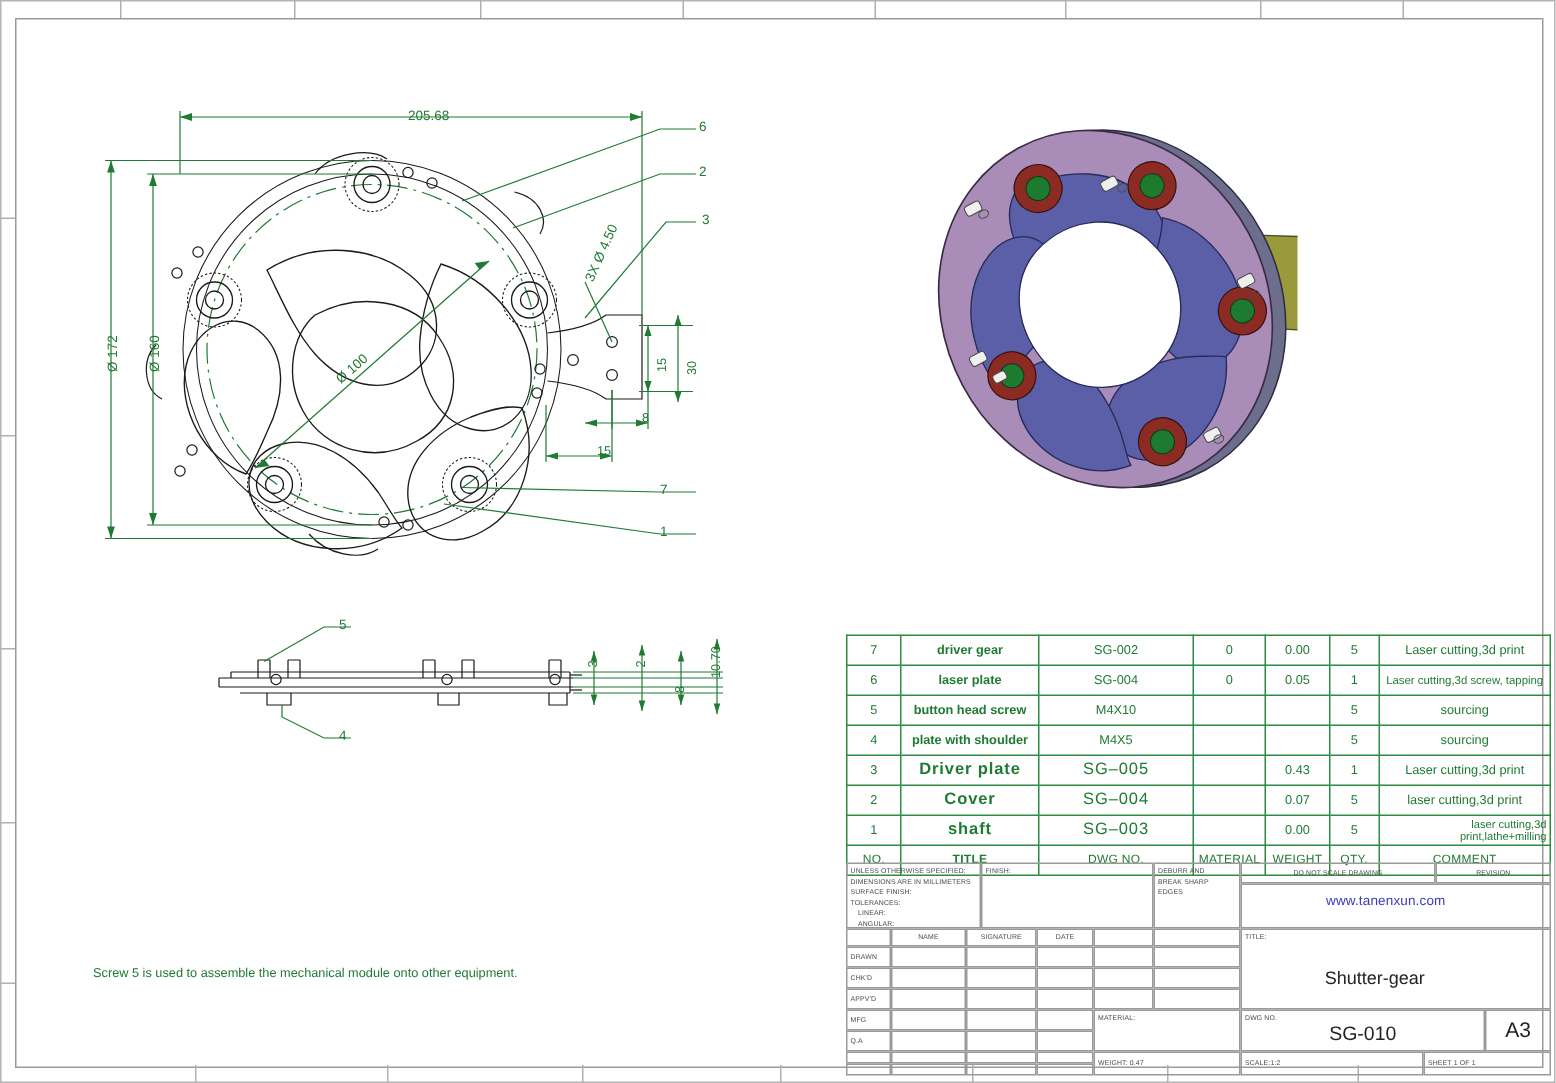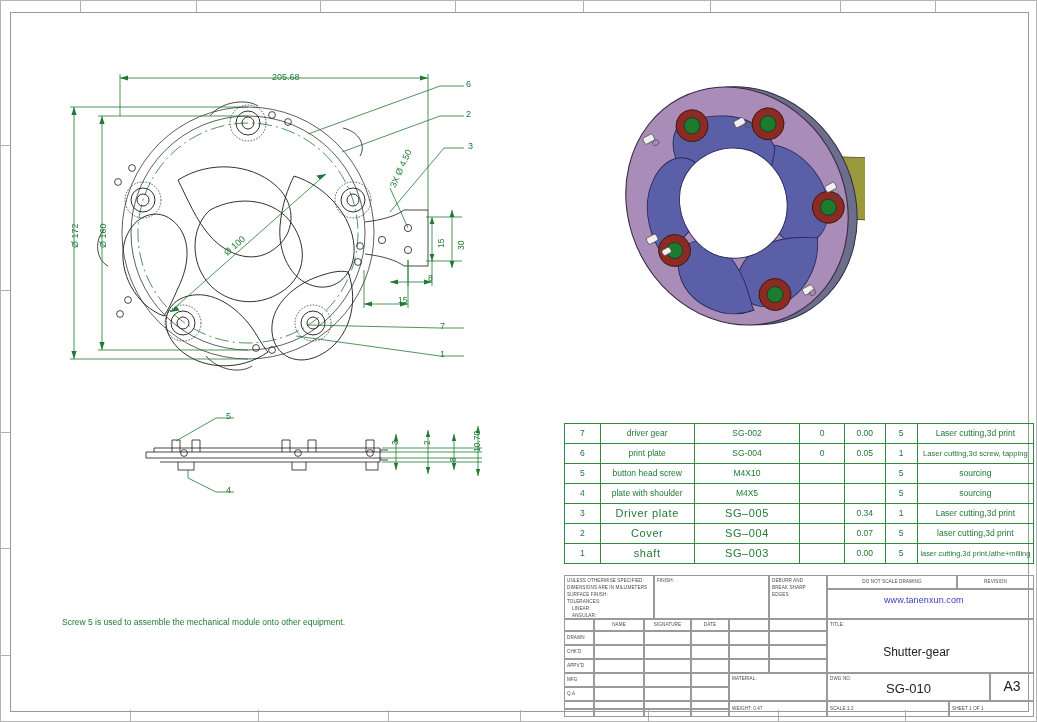--- a/index.html
+++ b/index.html
@@ -18,33 +18,33 @@
   svg{display:block;}
   .sv{position:absolute;}
 
   
   .bom{position:absolute;left:564px;top:423px;width:470px;border-collapse:collapse;
        font-size:8.5px;color:#1f7a33;}
   .bom td{border:1px solid #2d8c3f;height:19px;text-align:center;padding:0 2px;
           color:#1f7a33;line-height:1.05;}
   .bom td.big{font-size:11px;letter-spacing:.6px;}
   .bom tr.hdr td{font-size:8px;letter-spacing:.2px;}
-  .c-no{width:34px;} .c-title{width:96px;} .c-dwg{width:110px;}
+  .c-no{width:34px;} .c-title{width:96px;font-weight:bold;} .c-dwg{width:110px;}
   .c-mat{width:44px;} .c-wt{width:38px;} .c-qty{width:30px;} .c-com{width:118px;}
 
   .tb{position:absolute;left:564px;top:575px;width:470px;height:142px;}
   .tb .cell{position:absolute;box-sizing:border-box;border:1px solid #9a9a9a;}
   .tb .lbl{position:absolute;font-size:4.6px;color:#4a4a4a;letter-spacing:.1px;line-height:1.5;white-space:nowrap;}
   .tb .ctr{position:absolute;text-align:center;}
   .url{position:absolute;color:#3b3bbf;font-size:9px;letter-spacing:.1px;}
   .title-val{position:absolute;font-size:12px;color:#222;}
   .dwg-val{position:absolute;font-size:13px;color:#222;}
   .a3{position:absolute;font-size:14px;color:#222;}
 
-  .note{position:absolute;left:62px;top:617px;font-size:8.5px;color:#1f7a33;white-space:nowrap;}
+  .note{position:absolute;left:62px;top:643px;font-size:8.5px;color:#1f7a33;white-space:nowrap;}
 </style>
 </head>
 <body>
 
 <div id="sheet">
 
   <div class="frame-outer"></div>
   <div class="frame-inner"></div>
 
   <div class="ztick v" style="left:80px;top:0;"></div>
@@ -395,21 +395,21 @@
         <td class="c-no">7</td>
         <td class="c-title">driver gear</td>
         <td class="c-dwg">SG-002</td>
         <td class="c-mat">0</td>
         <td class="c-wt">0.00</td>
         <td class="c-qty">5</td>
         <td class="c-com">Laser cutting,3d print</td>
       </tr>
       <tr>
         <td class="c-no">6</td>
-        <td class="c-title">print plate</td>
+        <td class="c-title">laser plate</td>
         <td class="c-dwg">SG-004</td>
         <td class="c-mat">0</td>
         <td class="c-wt">0.05</td>
         <td class="c-qty">1</td>
         <td class="c-com" style="font-size:7.6px;">Laser cutting,3d screw, tapping</td>
       </tr>
       <tr>
         <td class="c-no">5</td>
         <td class="c-title">button head screw</td>
         <td class="c-dwg">M4X10</td>
@@ -425,41 +425,50 @@
         <td class="c-mat"></td>
         <td class="c-wt"></td>
         <td class="c-qty">5</td>
         <td class="c-com">sourcing</td>
       </tr>
       <tr>
         <td class="c-no">3</td>
         <td class="c-title big">Driver plate</td>
         <td class="c-dwg big">SG–005</td>
         <td class="c-mat"></td>
-        <td class="c-wt">0.34</td>
+        <td class="c-wt">0.43</td>
         <td class="c-qty">1</td>
         <td class="c-com">Laser cutting,3d print</td>
       </tr>
       <tr>
         <td class="c-no">2</td>
         <td class="c-title big">Cover</td>
         <td class="c-dwg big">SG–004</td>
         <td class="c-mat"></td>
         <td class="c-wt">0.07</td>
         <td class="c-qty">5</td>
         <td class="c-com">laser cutting,3d print</td>
       </tr>
       <tr>
         <td class="c-no">1</td>
         <td class="c-title big">shaft</td>
         <td class="c-dwg big">SG–003</td>
         <td class="c-mat"></td>
         <td class="c-wt">0.00</td>
         <td class="c-qty">5</td>
-        <td class="c-com" style="font-size:7.4px;">laser cutting,3d print,lathe+milling</td>
+        <td class="c-com" style="font-size:7.4px;text-align:right;">laser cutting,3d print,lathe+milling</td>
+      </tr>
+      <tr class="hdr">
+        <td class="c-no">NO.</td>
+        <td class="c-title">TITLE</td>
+        <td class="c-dwg">DWG NO.</td>
+        <td class="c-mat">MATERIAL</td>
+        <td class="c-wt">WEIGHT</td>
+        <td class="c-qty">QTY.</td>
+        <td class="c-com">COMMENT</td>
       </tr>
     </tbody>
   </table>
 
   <div class="tb">
 
     <div class="cell" style="left:0;top:0;width:90px;height:44px;"></div>
     <div class="cell" style="left:90px;top:0;width:115px;height:44px;"></div>
     <div class="cell" style="left:205px;top:0;width:58px;height:44px;"></div>
     <div class="cell" style="left:263px;top:0;width:130px;height:14px;"></div>

